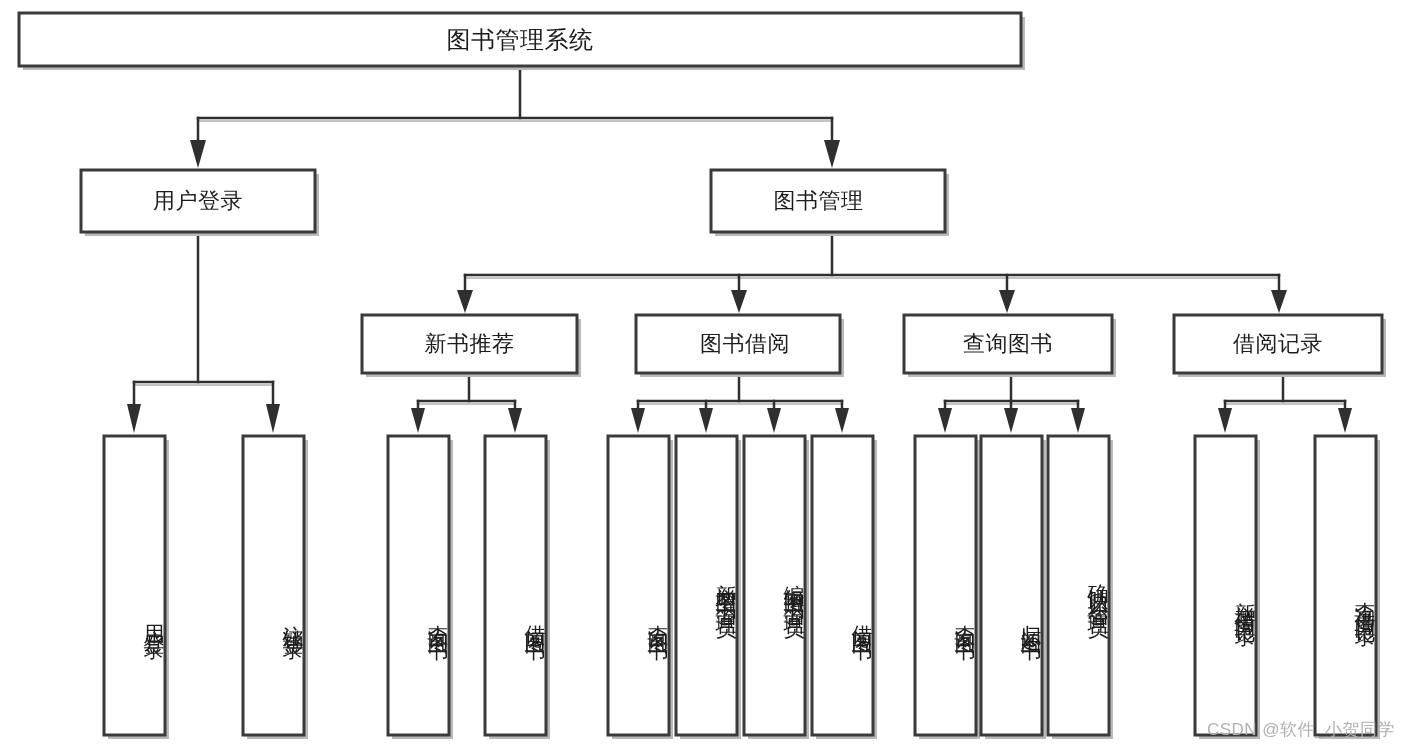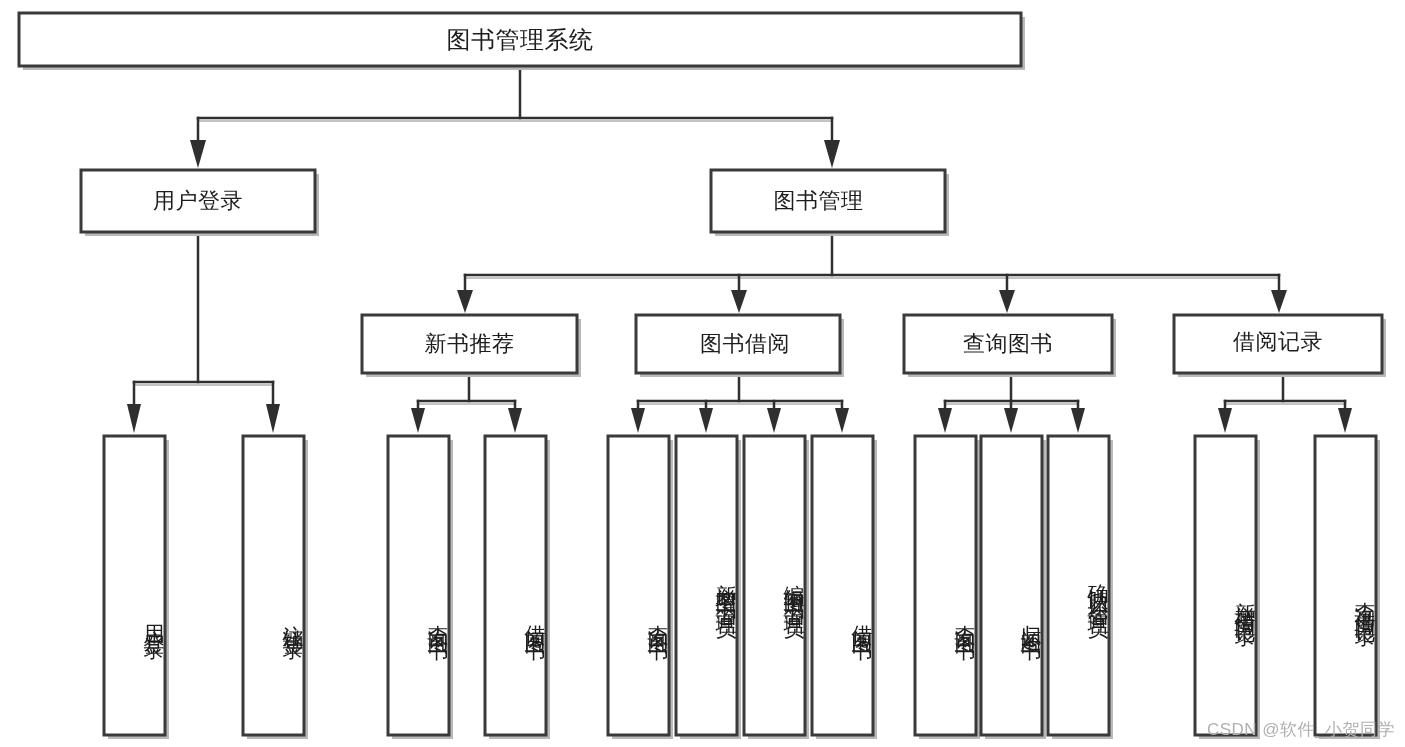--- a/index.html
+++ b/index.html
@@ -219,21 +219,21 @@
   </svg>
 
   <div class="node-label-h" style="left:19px; top:13px; width:1002px; height:53px; font-size:24px;">图书管理系统</div>
 
   <div class="node-label-h" style="left:81px; top:170px; width:234px; height:62px;">用户登录</div>
   <div class="node-label-h" style="left:711px; top:170px; width:215px; height:62px;">图书管理</div>
 
   <div class="node-label-h" style="left:362px; top:315px; width:215px; height:58px;">新书推荐</div>
   <div class="node-label-h" style="left:636px; top:315px; width:204px; height:58px;padding-left:7px;">图书借阅</div>
   <div class="node-label-h" style="left:904px; top:315px; width:208px; height:58px;">查询图书</div>
-  <div class="node-label-h" style="left:1174px; top:315px; width:208px; height:58px;font-family:Liberation Mono, monospace;">借阅记录</div>
+  <div class="node-label-h" style="left:1174px; top:315px; width:208px; height:58px;">借阅记录</div>
 
   <div class="node-label-v" style="left:104px; top:500px; width:61px; height:235px;">用户登录</div>
   <div class="node-label-v" style="left:243px; top:500px; width:61px; height:235px;">注销登录</div>
 
   <div class="node-label-v" style="left:388px; top:500px; width:61px; height:235px;">查询图书</div>
   <div class="node-label-v" style="left:485px; top:500px; width:61px; height:235px;">借阅图书</div>
 
   <div class="node-label-v" style="left:608px; top:500px; width:61px; height:235px;">查询图书</div>
   <div class="node-label-v" style="left:676px; top:443px; width:61px; height:292px;">新增图书（管理员）</div>
   <div class="node-label-v" style="left:744px; top:443px; width:61px; height:292px;">编辑图书（管理员）</div>

